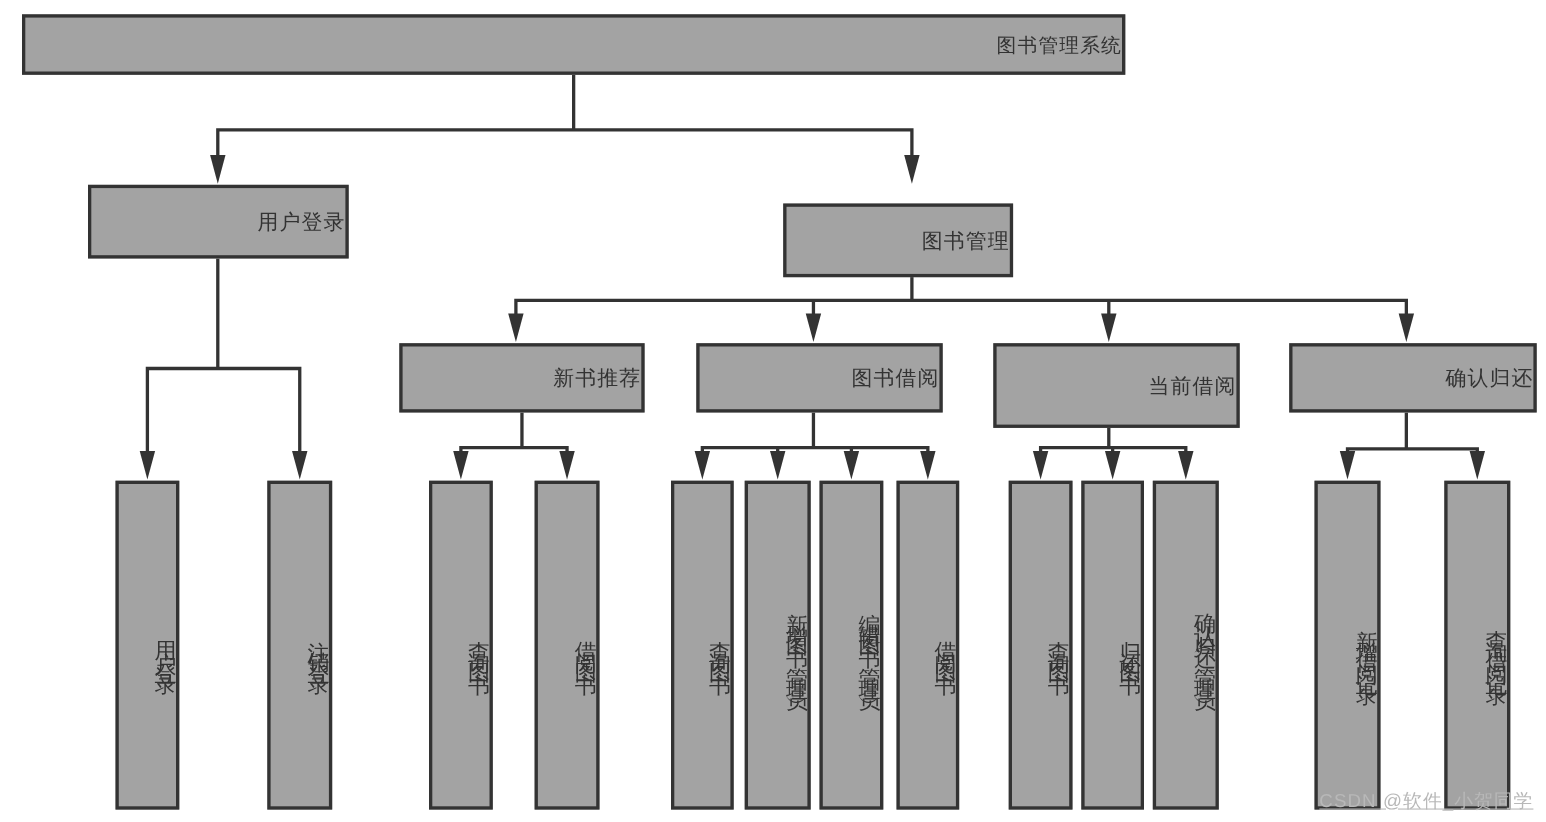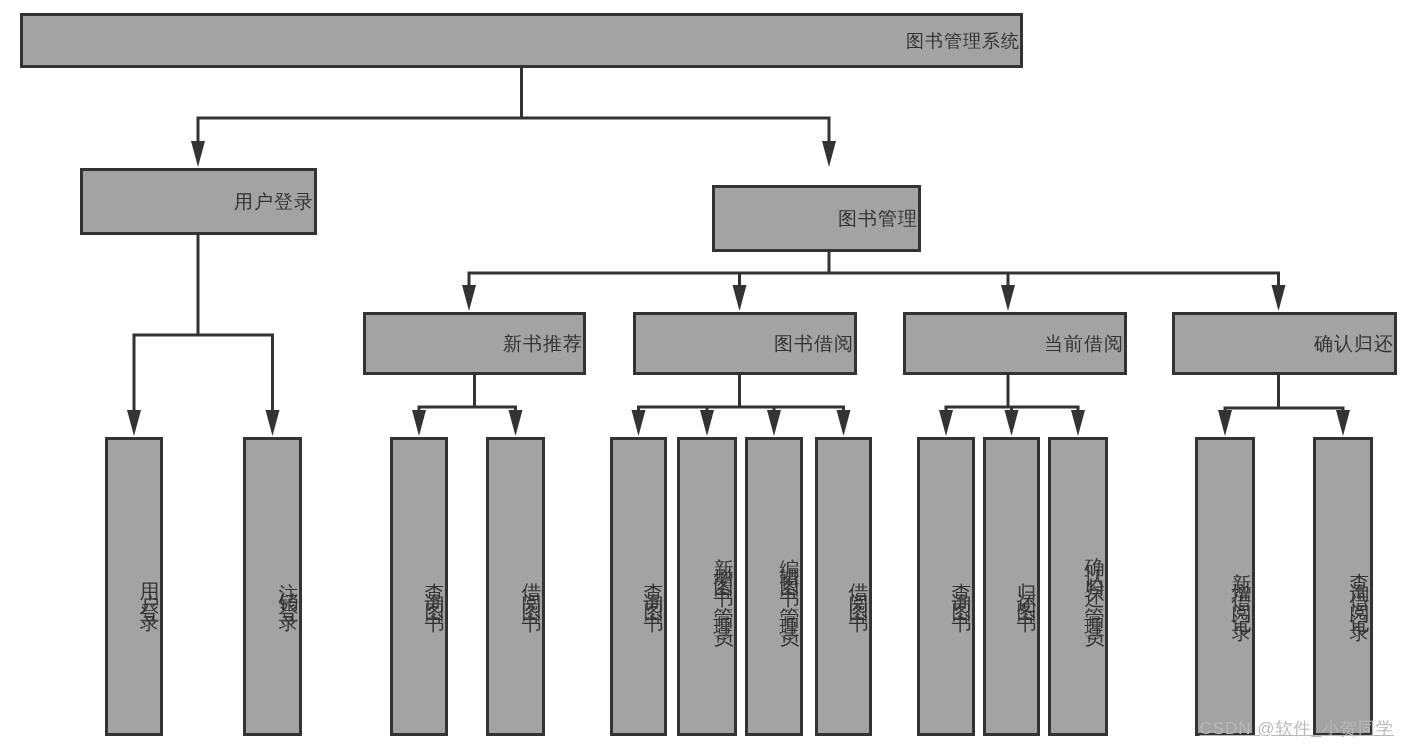--- a/index.html
+++ b/index.html
@@ -49,21 +49,21 @@
     white-space: nowrap;
     z-index: 5;
     text-decoration: underline;
   }
   
   #n-root        { left:20px;   top:13px;  width:1003px; height:55px; }
   #n-user-login  { left:80px;   top:168px; width:237px;  height:67px; }
   #n-book-mgmt   { left:712px;  top:168px; width:209px;  height:67px;margin-top:17px; }
   #n-new-book    { left:363px;  top:312px; width:223px;  height:63px; }
   #n-book-borrow { left:633px;  top:312px; width:224px;  height:63px; }
-  #n-current     { left:903px;  top:312px; width:224px;  height:63px; }
+  #n-current     { left:903px;  top:312px; width:224px;  height:77px; }
   #n-records     { left:1172px; top:312px; width:225px;  height:63px; }
   #l-0  { left:105px;  width:58px; }
   #l-1  { left:243px;  width:59px; }
   #l-2  { left:390px;  width:58px; }
   #l-3  { left:486px;  width:59px; }
   #l-4  { left:610px;  width:57px; }
   #l-5  { left:677px;  width:60px; }
   #l-6  { left:745px;  width:58px; }
   #l-7  { left:815px;  width:57px; }
   #l-8  { left:917px;  width:58px; }

